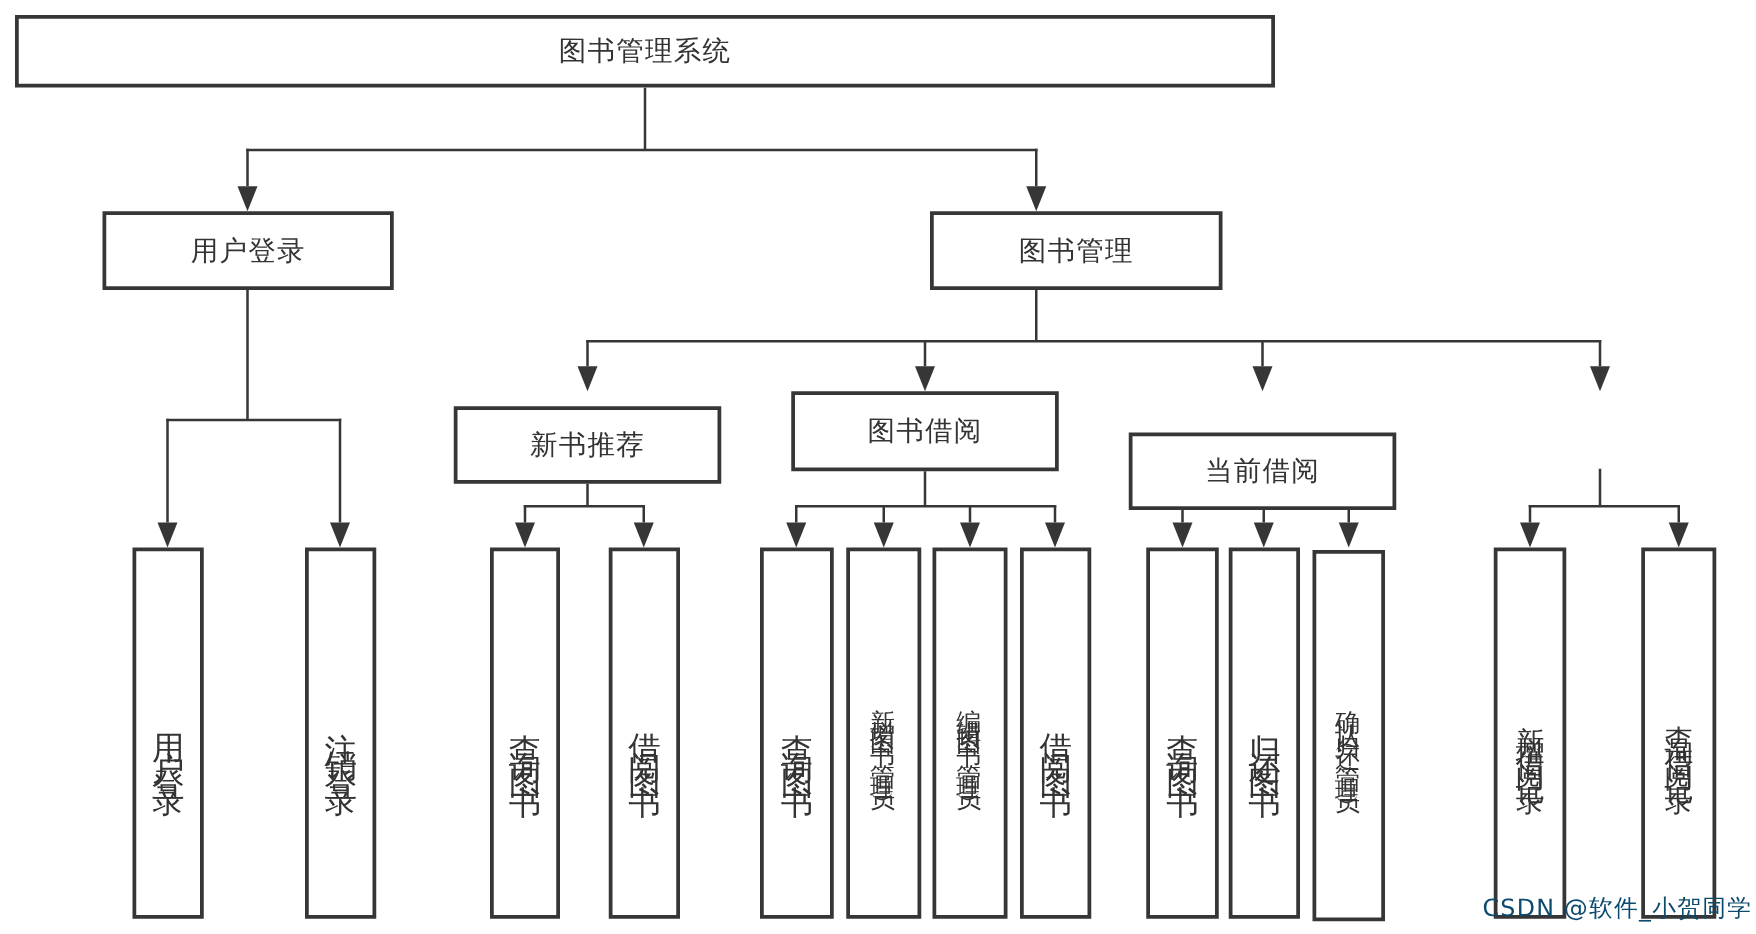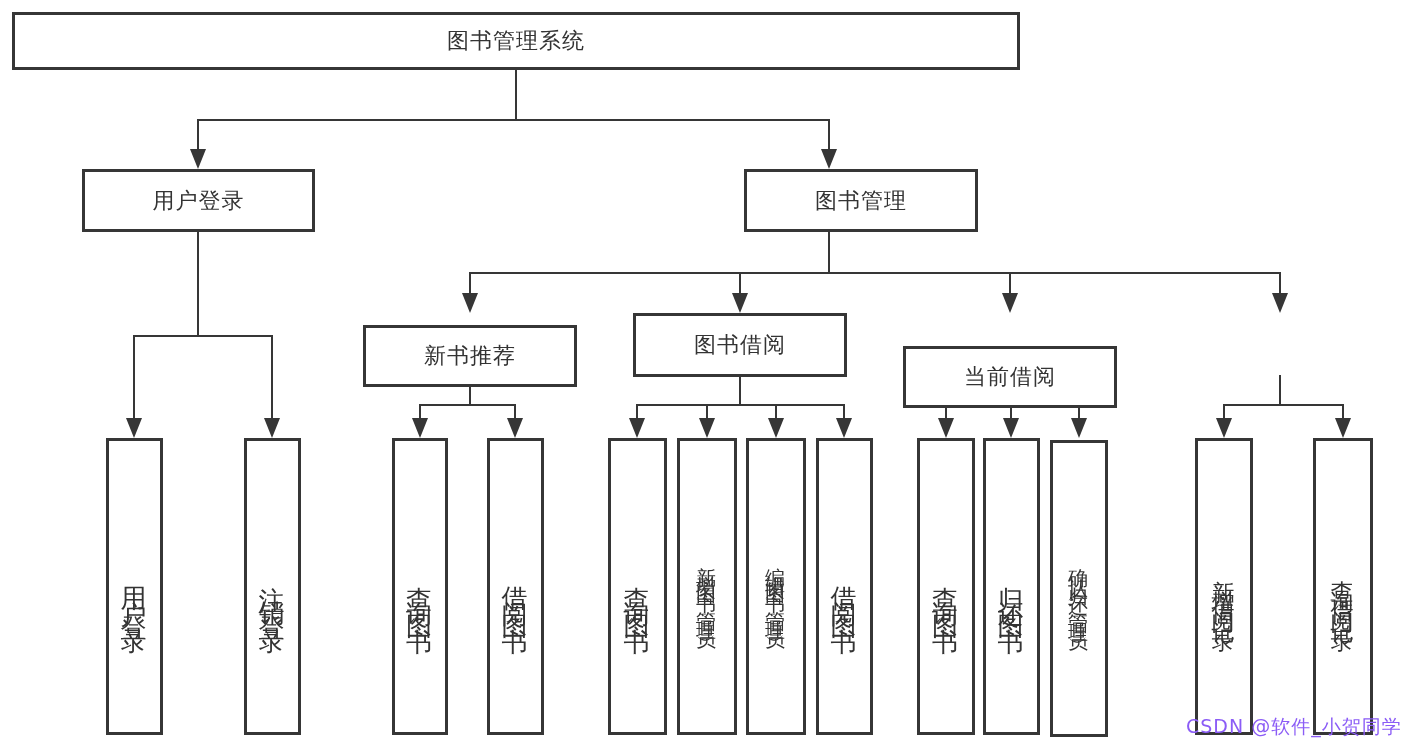--- a/index.html
+++ b/index.html
@@ -53,21 +53,21 @@
   .ar {
     position: absolute; width: 0; height: 0; z-index: 1;
     border-left: 8px solid transparent;
     border-right: 8px solid transparent;
     border-top: 20px solid #363636;
   }
   .wm {
     position: absolute;
     left: 1186px; top: 714px;
     font-size: 19px;
-    color: #8b5cf6;
+    color: #0c4a6e;
     letter-spacing: 1px;
     z-index: 3;
     white-space: nowrap;
   }
 </style>
 </head>
 <body>
 
 <div class="canvas">
 

